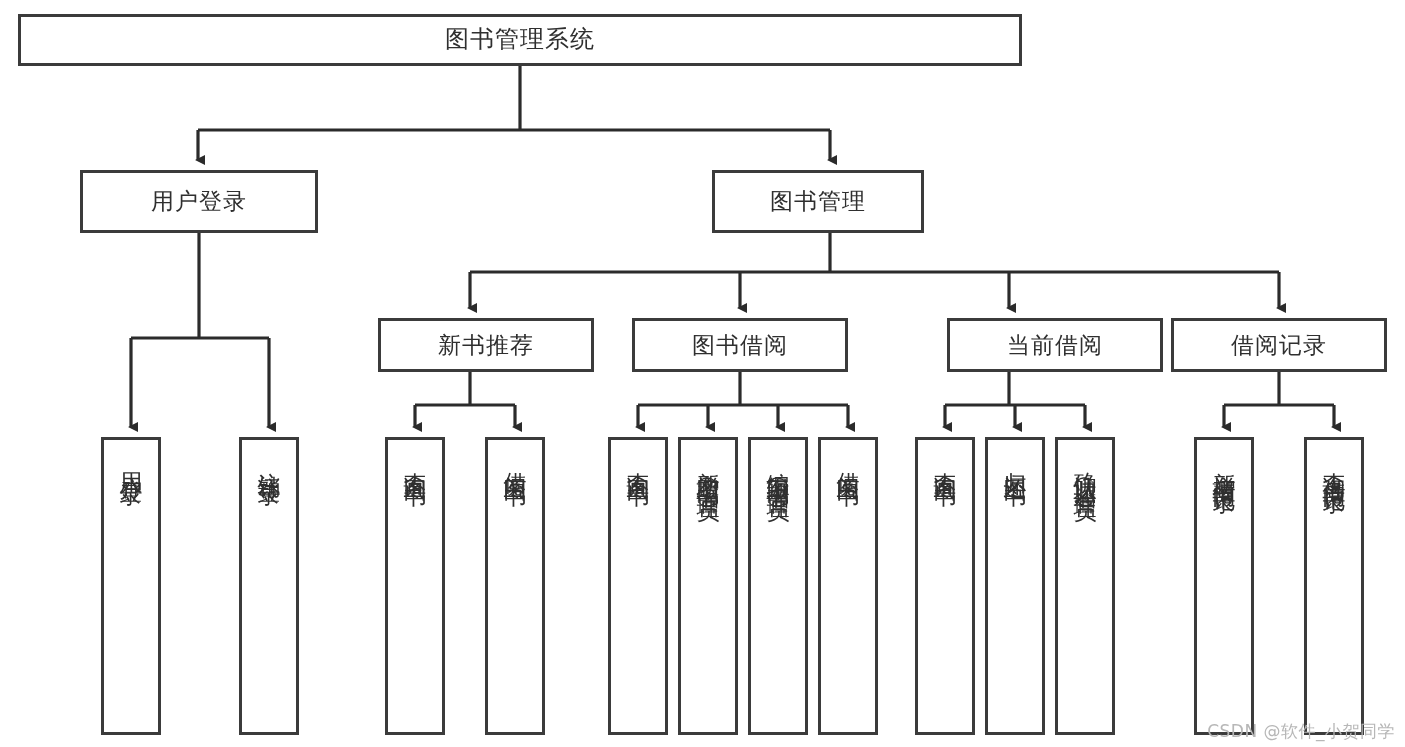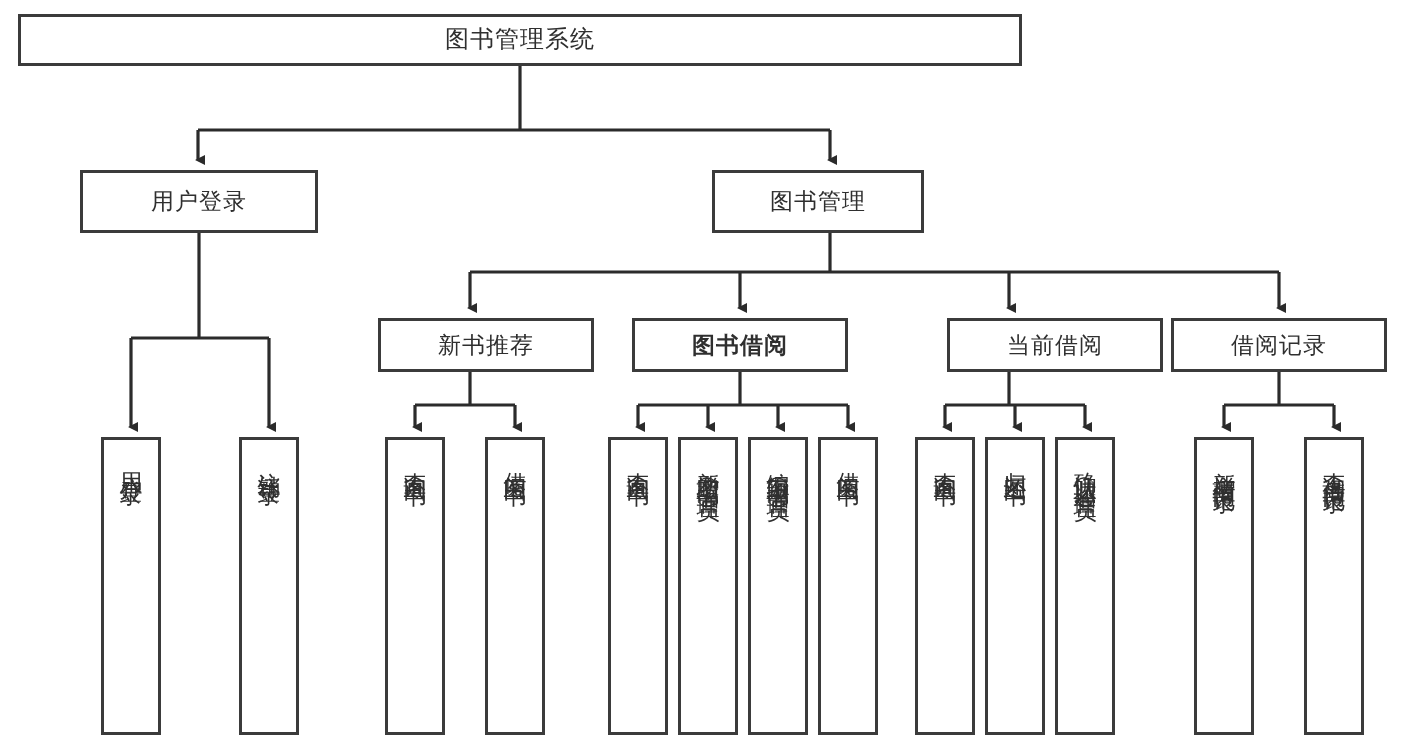--- a/index.html
+++ b/index.html
@@ -118,21 +118,21 @@
   <div class="node" style="left:80px;top:170px;width:238px;height:63px;">
     <span class="lbl">用户登录</span>
   </div>
   <div class="node" style="left:712px;top:170px;width:212px;height:63px;">
     <span class="lbl">图书管理</span>
   </div>
 
   <div class="node" style="left:362px;top:318px;width:216px;height:54px;margin-left:16px;">
     <span class="lbl">新书推荐</span>
   </div>
-  <div class="node" style="left:632px;top:318px;width:216px;height:54px;font-weight:bold;">
+  <div class="node" style="left:632px;top:318px;width:216px;height:54px;">
     <span class="lbl">图书借阅</span>
   </div>
   <div class="node" style="left:901px;top:318px;width:216px;height:54px;margin-left:46px;">
     <span class="lbl">当前借阅</span>
   </div>
   <div class="node" style="left:1171px;top:318px;width:216px;height:54px;align-items:center;">
     <span class="lbl">借阅记录</span>
   </div>
 
   <div class="node leaf" style="left:101px;top:437px;width:60px;height:298px;">
@@ -172,13 +172,14 @@
     <span class="lbl">确认归还（管理员）</span>
   </div>
 
   <div class="node leaf" style="left:1194px;top:437px;width:60px;height:298px;">
     <span class="lbl">新增借阅记录</span>
   </div>
   <div class="node leaf" style="left:1304px;top:437px;width:60px;height:298px;">
     <span class="lbl">查询借阅记录</span>
   </div>
 
+  <div id="watermark">CSDN @软件_小贺同学</div>
 </div>
 
 </body></html>

